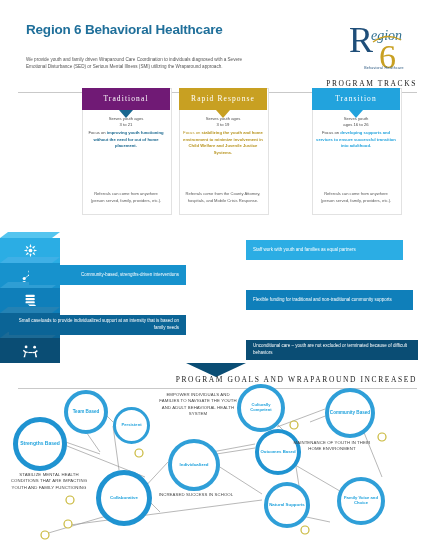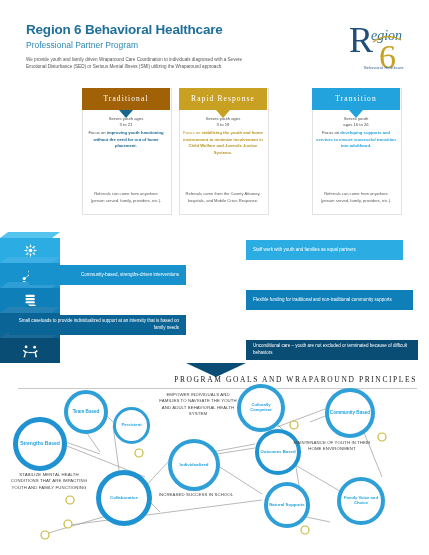--- a/index.html
+++ b/index.html
@@ -69,21 +69,21 @@
   .track .focus{
     position:absolute;left:4px;right:4px;top:42px;
     text-align:center;font-size:4.2px;line-height:1.55;color:#4a4a4a;
   }
   .track .focus b{font-weight:bold;}
   .track .refer{
     position:absolute;left:5px;right:5px;bottom:9px;
     text-align:center;font-size:4.1px;line-height:1.55;color:#5a5a5a;
   }
   
-  .t1 .banner{background:#a16207;text-align:center;}
+  .t1 .banner{background:#701a75;text-align:center;}
   .t1 .notch{border-top:8px solid #18678f;}
   .t1 .focus b{color:#18678f;}
   .t2 .banner{background:#c8a022;}
   .t2 .notch{border-top:8px solid #c8a022;}
   .t2 .focus{color:#b8941f;}
   .t2 .focus b{color:#b8941f;}
   .t3 .banner{background:#22a3dd;}
   .t3 .notch{border-top:8px solid #22a3dd;}
   .t3 .focus b{color:#22a3dd;}
 
@@ -130,33 +130,36 @@
     position:absolute;text-align:center;color:#444;
     font-size:4.3px;line-height:1.5;letter-spacing:.1px;
   }
 </style>
 </head>
 <body>
 
 <div class="page">
 
   <div class="hdr-title">Region 6 Behavioral Healthcare</div>
-  <div class="hdr-sub">Professional Partner Program</div>
   <div class="hdr-body">We provide youth and family driven Wraparound Care Coordination to individuals diagnosed with a Severe Emotional Disturbance (SED) or Serious Mental Illness (SMI) utilizing the Wraparound approach.</div>
 
   <div class="logo">
     <svg width="70" height="56" viewBox="0 0 70 56">
       <text x="0" y="34" font-family="Liberation Serif, serif" font-size="36" fill="#1f4e79">R</text>
       <text x="22" y="22" font-family="Liberation Serif, serif" font-size="14" font-style="italic" fill="#2f6f8f">egion</text>
       <text x="30" y="50" font-family="Liberation Serif, serif" font-size="34" fill="#c8a022">6</text>
       <path d="M24 24 q14 -10 28 -2" stroke="#c8a022" stroke-width="1.4" fill="none"></path>
     </svg>
   </div>
   <div class="logo-cap">Behavioral Healthcare</div>
 
+  <div class="sec right" style="top:72px;">
+    <span class="lbl">PROGRAM TRACKS</span>
+    <div class="rule"></div>
+  </div>
 
   <div class="tracks">
 
     <div class="track t1">
       <div class="card"></div>
       <div class="banner">
           <span class="btxt">Traditional</span>
         </div>
       <div class="notch"></div>
       <div class="ages" style="white-space:pre-line;">Serves youth ages
@@ -269,21 +272,21 @@
     </div>
 
     <div class="cs-label r c1" style="top:8px;width:150px;">Staff work with youth and families as equal partners</div>
     <div class="cs-label l c2" style="top:33px;width:150px;">Community-based, strengths-driven interventions</div>
     <div class="cs-label r c3" style="top:58px;width:160px;">Flexible funding for traditional and non-traditional community supports</div>
     <div class="cs-label l c4" style="top:83px;width:170px;">Small caseloads to provide individualized support at an intensity that is based on family needs</div>
     <div class="cs-label r c5" style="top:108px;width:165px;">Unconditional care – youth are not excluded or terminated because of difficult behaviors</div>
   </div>
 
   <div class="sec right" style="top:368px;">
-    <span class="lbl">PROGRAM GOALS AND WRAPAROUND PRINCIPLES</span>
+    <span class="lbl">PROGRAM GOALS AND WRAPAROUND INCREASED</span>
     <div class="rule"></div>
   </div>
 
   <div class="goals">
     <svg width="429" height="173">
       <g stroke="#9a9a9a" stroke-width="0.7" fill="none">
         <path d="M82 44 L100 70"></path>
         <path d="M99 26 L113 40"></path>
         <path d="M57 57 L100 72"></path>
         <path d="M113 44 L119 88"></path>

